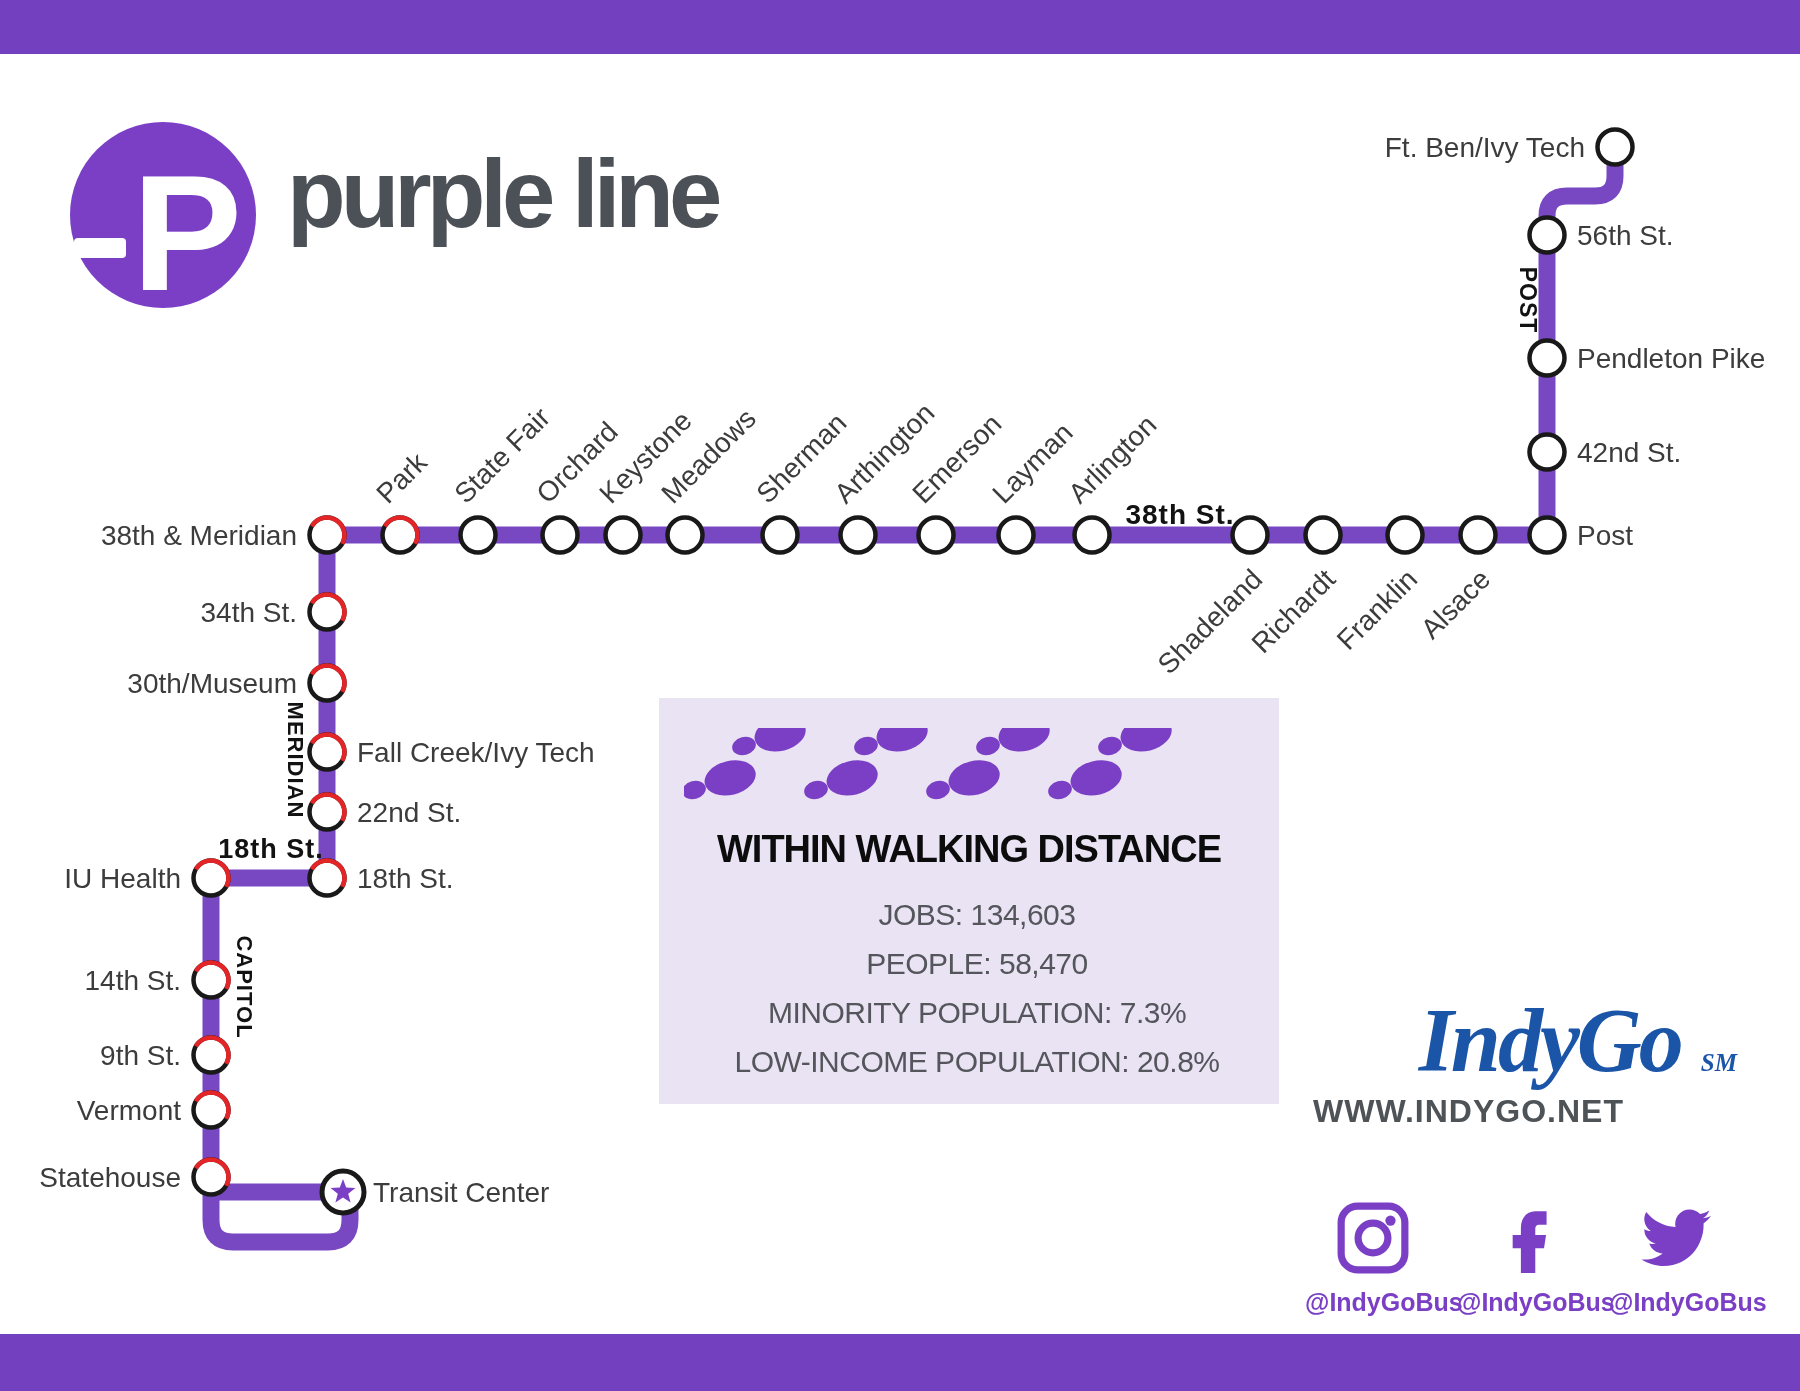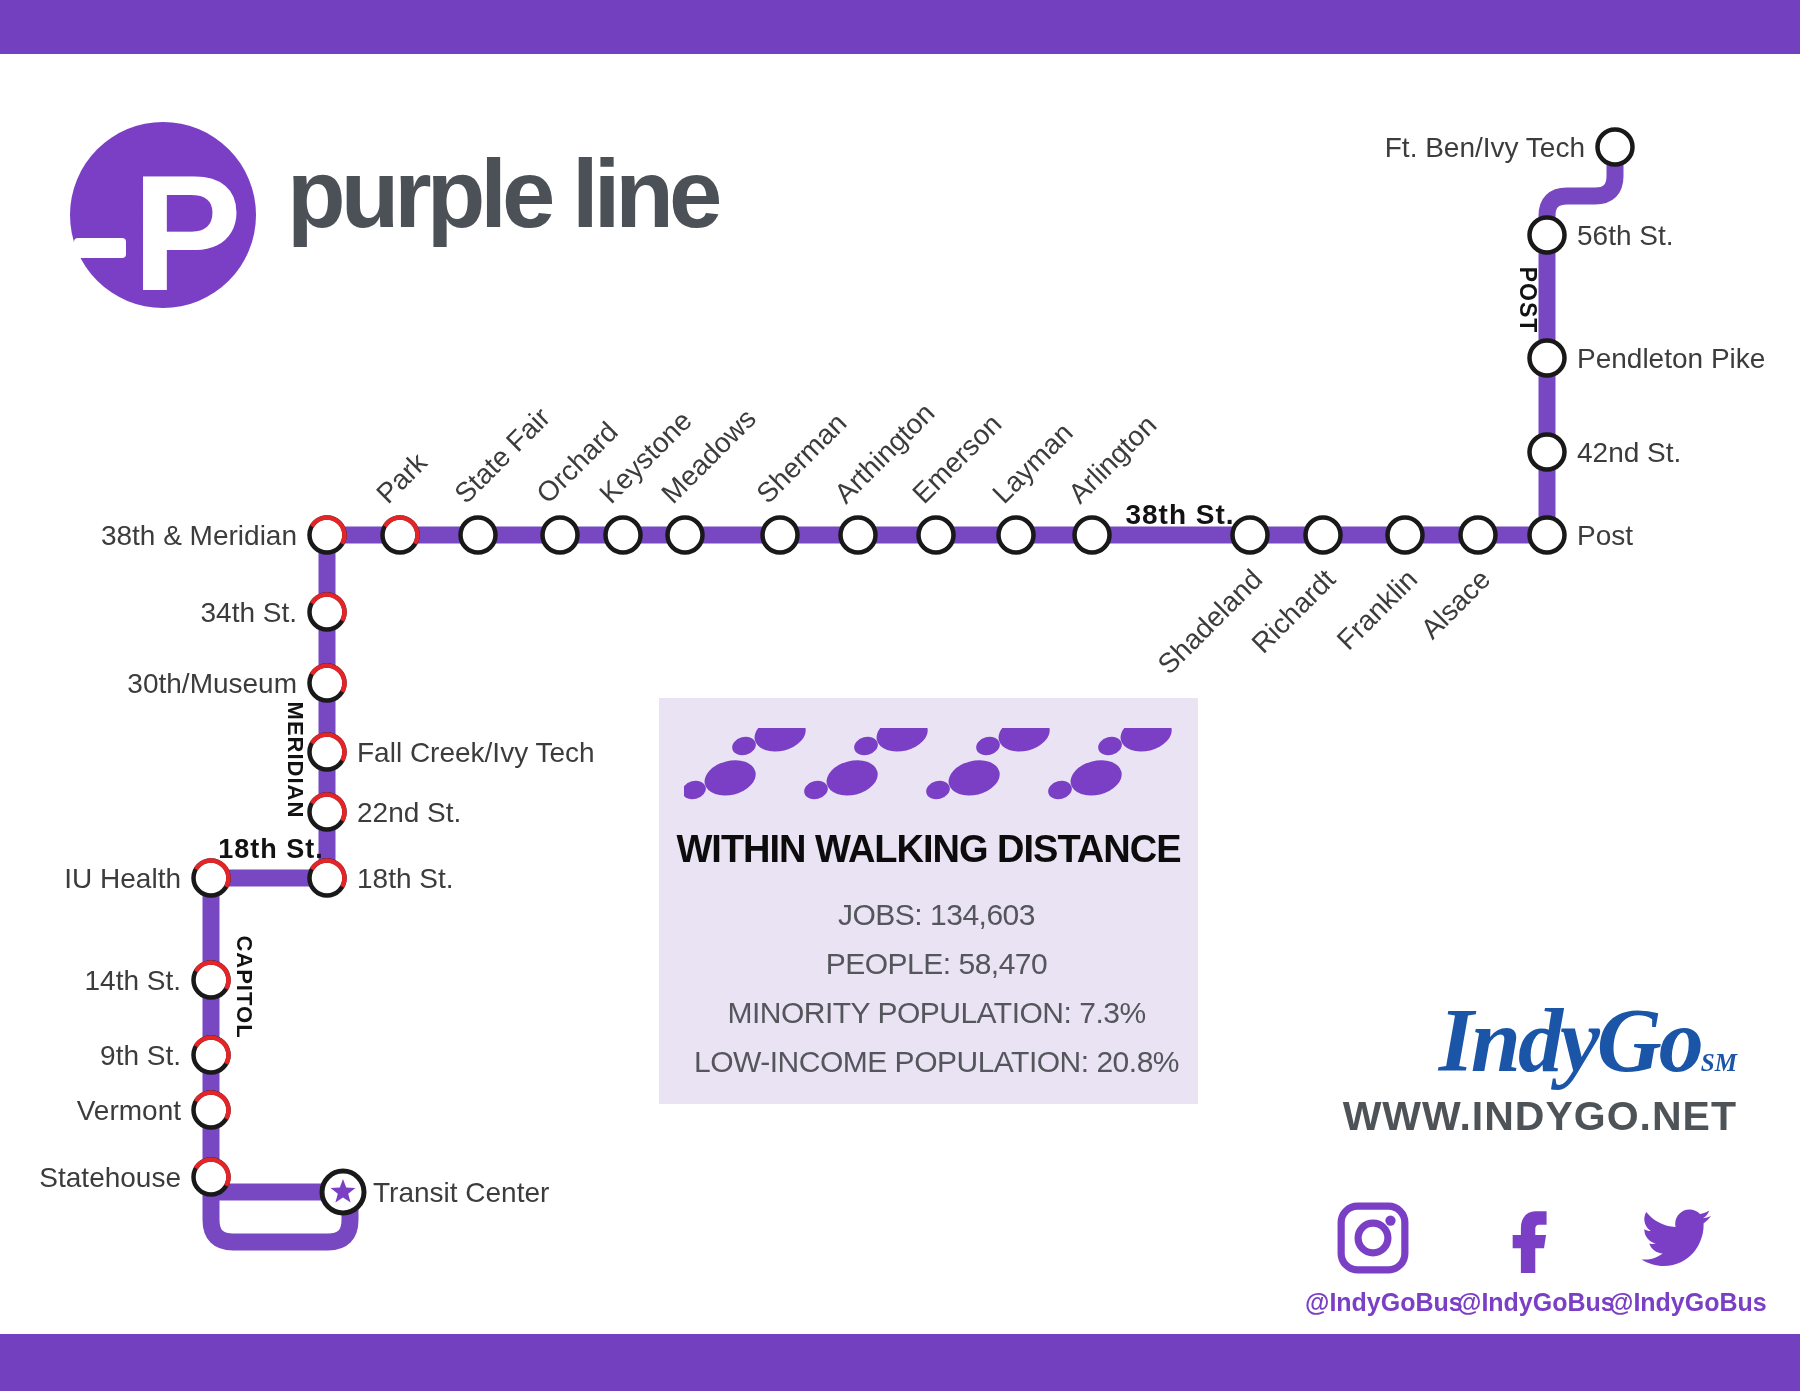--- a/index.html
+++ b/index.html
@@ -18,35 +18,35 @@
   #logo-svg{position:absolute;left:70px;top:122px;}
   #wordmark{position:absolute;left:287px;top:146px;font-size:96px;font-weight:bold;
             color:var(--wordmark);letter-spacing:-5px;line-height:1;}
 
   
   #route-map{position:absolute;left:0;top:0;}
   .stn-label{font:28px "Liberation Sans",sans-serif;fill:var(--label);}
   .street-label{font-family:"Liberation Sans",sans-serif;font-weight:bold;fill:#121212;letter-spacing:1px;}
 
   
-  #walk-box{position:absolute;left:659px;top:698px;width:539px;height:406px;background:var(--lav);}
+  #walk-box{position:absolute;left:659px;top:698px;width:620px;height:406px;background:var(--lav);}
   #footprints{position:absolute;left:25px;top:30px;}
   .fp{fill:var(--accent);}
   #walk-title{position:absolute;left:0;top:130px;width:100%;text-align:center;
               font-size:38px;font-weight:bold;letter-spacing:-1px;color:#0c0c0c;}
   #walk-stats{position:absolute;left:0;top:192px;width:100%;text-align:center;padding-left:8px;}
   .stat-line{line-height:49px;font-size:30px;color:var(--stat);letter-spacing:-0.5px;}
 
   
   #indygo-logo{position:absolute;left:1200px;top:996px;width:537px;text-align:right;
                font-family:"Liberation Serif",serif;font-style:italic;font-weight:bold;
                font-size:90px;color:var(--blue);letter-spacing:-3px;line-height:1;}
-  #indygo-sm{font-size:25px;font-style:italic;letter-spacing:0;}
-  #website{position:absolute;left:1200px;top:1093px;width:537px;text-align:right;
-           font-size:41px;font-weight:bold;letter-spacing:1px;color:var(--slate);}
+  #indygo-sm{font-size:25px;font-style:italic;letter-spacing:0;margin-left:20px;}
+  #website{position:absolute;left:1200px;top:1093px;width:537px;text-align:center;
+           font-size:32px;font-weight:bold;letter-spacing:1px;color:var(--slate);}
   #customer{position:absolute;left:1160px;top:1140px;width:577px;text-align:right;
             font-size:31px;font-weight:bold;color:var(--slate);}
   #socials{position:absolute;left:1305px;top:1200px;width:440px;display:flex;justify-content:space-between;}
   .social{width:136px;text-align:center;}
   .social .icon{height:76px;display:flex;align-items:center;justify-content:center;}
   .handle{margin-top:12px;font-size:25px;font-weight:bold;color:var(--accent);}
 </style>
 </head>
 <body>
 

